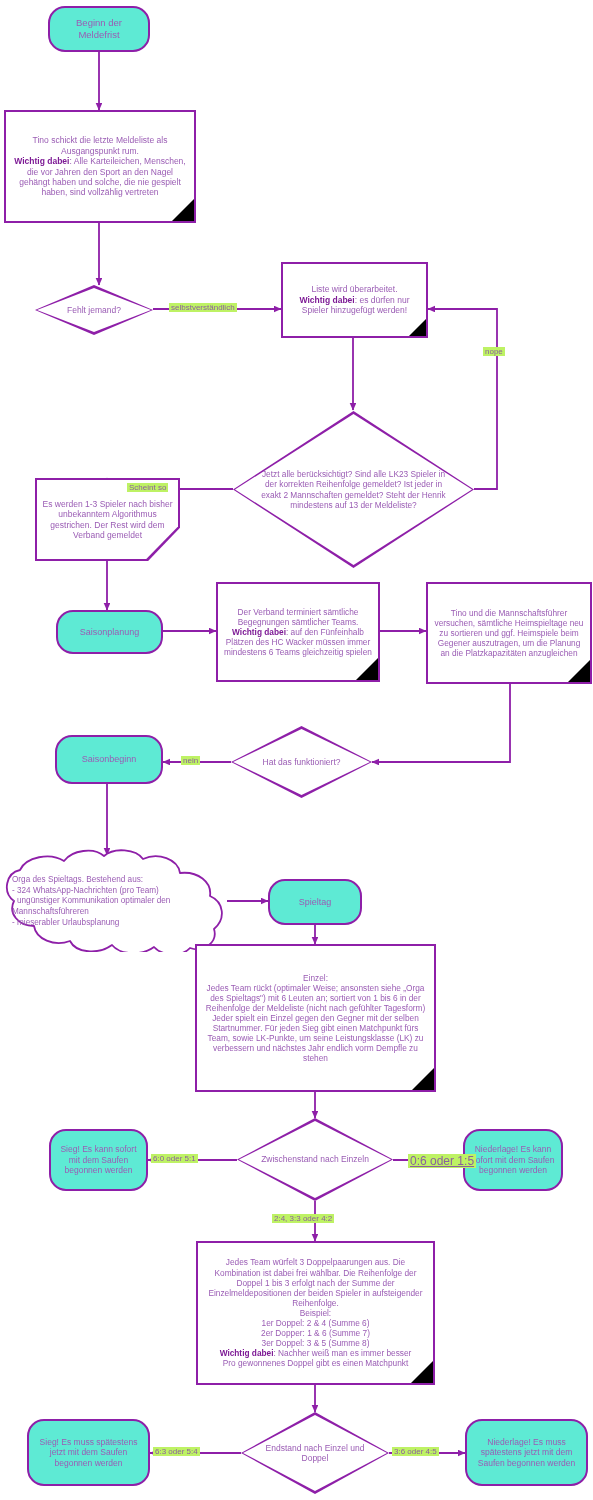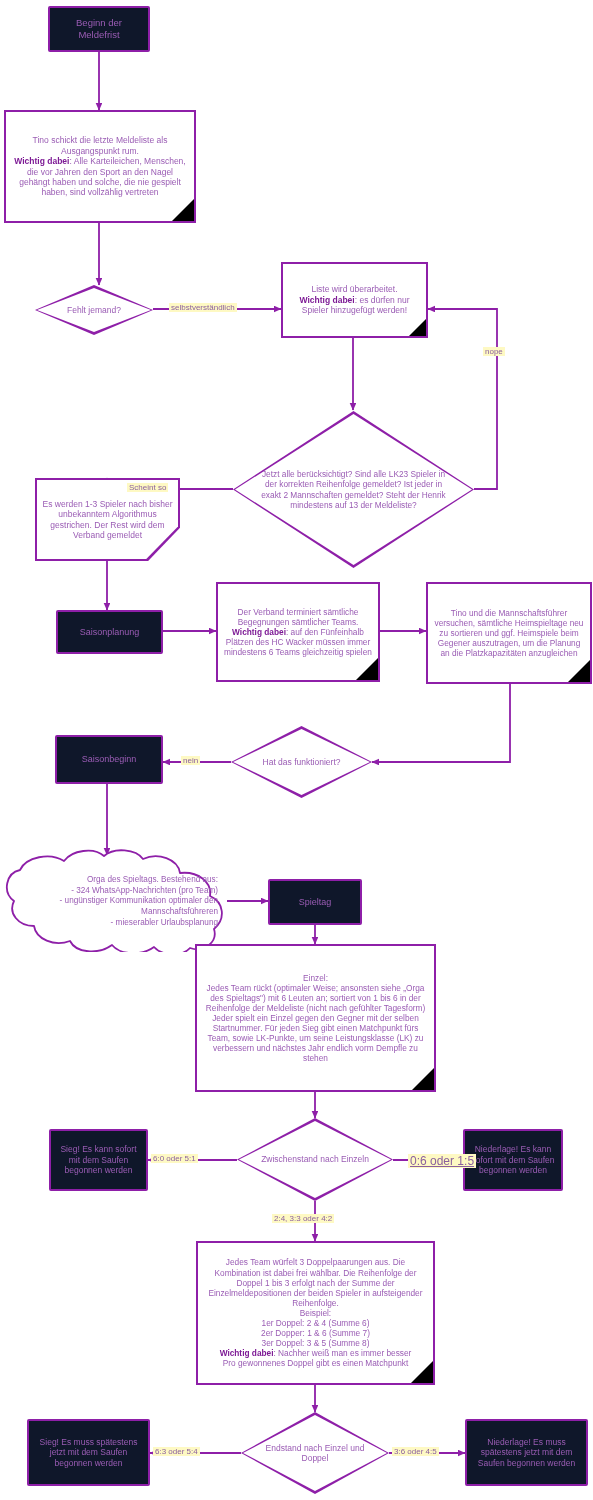--- a/index.html
+++ b/index.html
@@ -33,22 +33,22 @@
   }
   .node .txt {
     position: relative;
     z-index: 2;
     padding: 2px 5px;
     width: 100%;
   }
   
   .n-term {
     border: 2px solid #8e1fa8;
-    border-radius: 2px;
-    background: #0f172a;
+    border-radius: 17px;
+    background: #5eead4;
   }
   
   .n-rect {
     border: 2px solid #8e1fa8;
     background: #fff;
     justify-content: center;
   }
   
   .fold {
     position: absolute;
@@ -94,21 +94,21 @@
     z-index: 1;
   }
   
   .n-cloud { position: absolute; }
   .n-cloud svg { position: absolute; left:0; top:0; }
   .n-cloud .txt { z-index: 4; }
 
   .lbl {
     position: absolute;
     color: #8a5f9e;
-    background: #fef9c3;
+    background: #bef264;
     padding: 0 2px;
     white-space: nowrap;
     z-index: 5;
   }
   b { color: #7d1a95; font-weight: bold; }
 </style>
 </head>
 <body>
 
 <div id="canvas">
@@ -236,21 +236,21 @@
   <div class="n-cloud" style="left:2px; top:849px; width:226px; height:103px;">
     <svg width="226" height="103" viewBox="0 0 226 103">
       <path d="M62,12 C70,1 92,-2 102,7 C112,-2 134,0 141,10
                C156,3 176,10 178,24 C196,22 210,33 208,47
                C222,53 224,70 212,80 C216,93 202,104 188,99
                C180,108 160,107 152,98 C140,107 118,106 110,96
                C96,106 74,104 68,92 C52,98 34,90 32,77
                C16,77 6,64 12,52 C0,43 4,24 18,21 C24,8 48,3 62,12 Z" fill="#ffffff" stroke="#8e1fa8" stroke-width="1.8" stroke-linejoin="round"></path>
     </svg>
     <div class="txt node" style="position:absolute; left:10px; top:26px; width:206px;
-         font-size:8.2px; color:#9a5cb4; display:block; text-align:right; line-height:1.3;">
+         font-size:8.2px; color:#9a5cb4; display:block; text-align:left; line-height:1.3;">
       <span>Orga des Spieltags. Bestehend aus:</span><br>
       <span>- 324 WhatsApp-Nachrichten (pro Team)</span><br>
       <span>- ungünstiger Kommunikation optimaler den Mannschaftsführeren</span><br>
       <span>- mieserabler Urlaubsplanung</span>
     </div>
   </div>
 
   <div class="node n-term" style="left:268px; top:879px; width:94px; height:46px; font-size:9px;">
     <div class="txt">Spieltag</div>
   </div>

